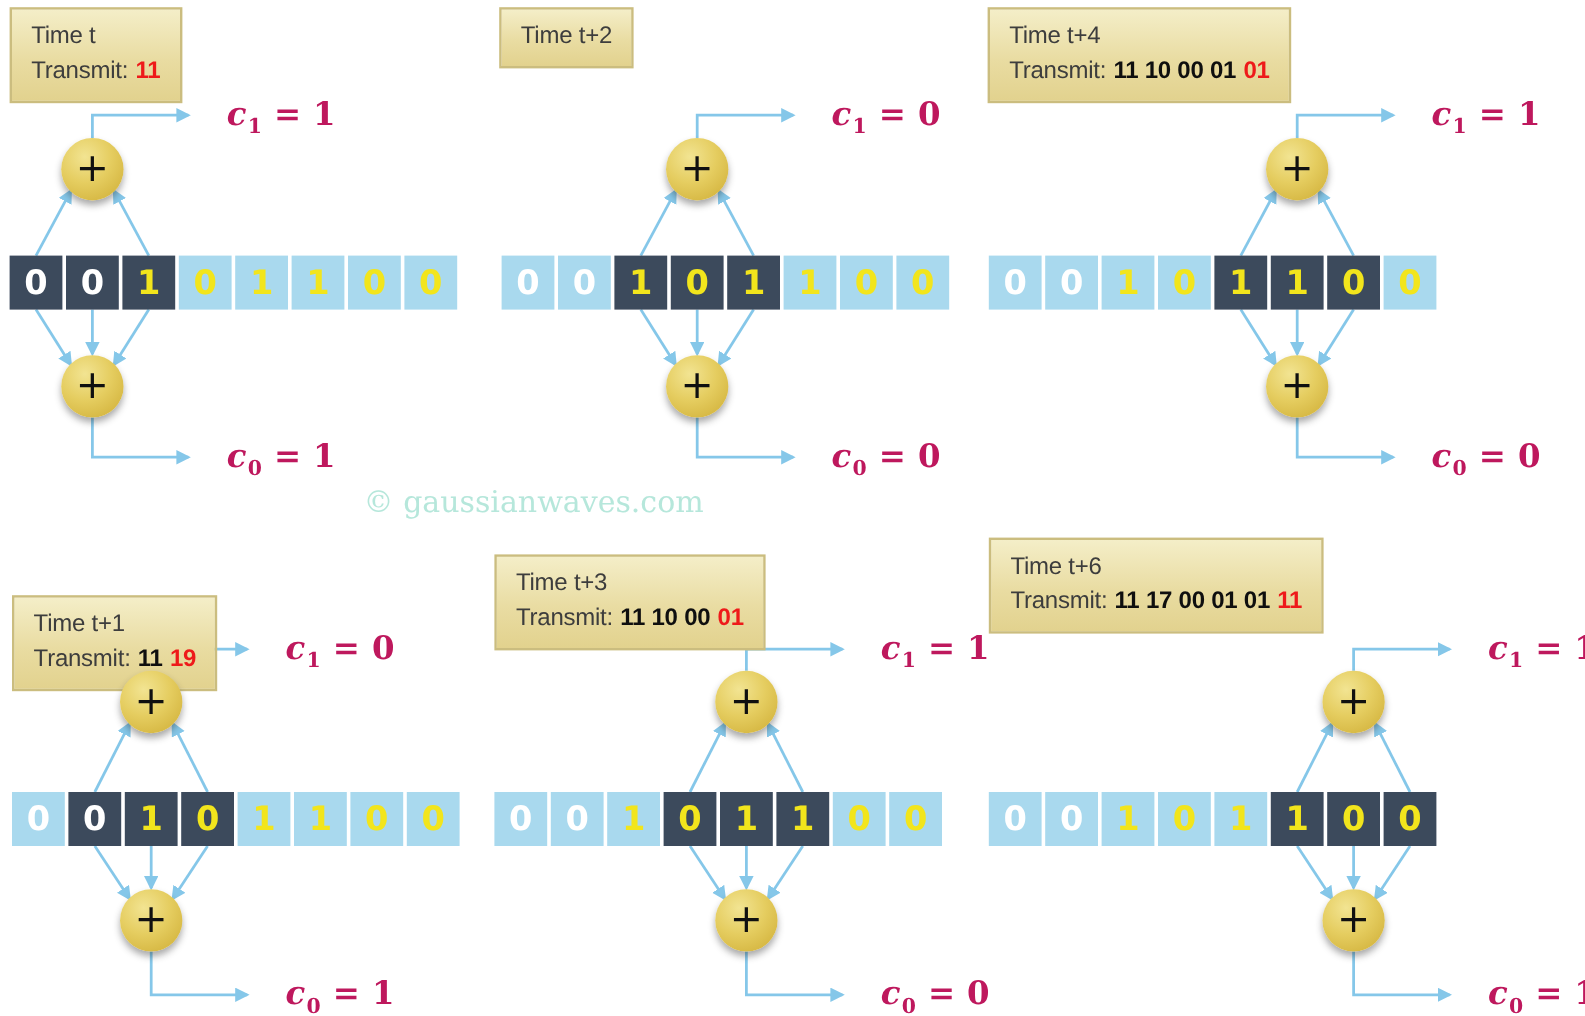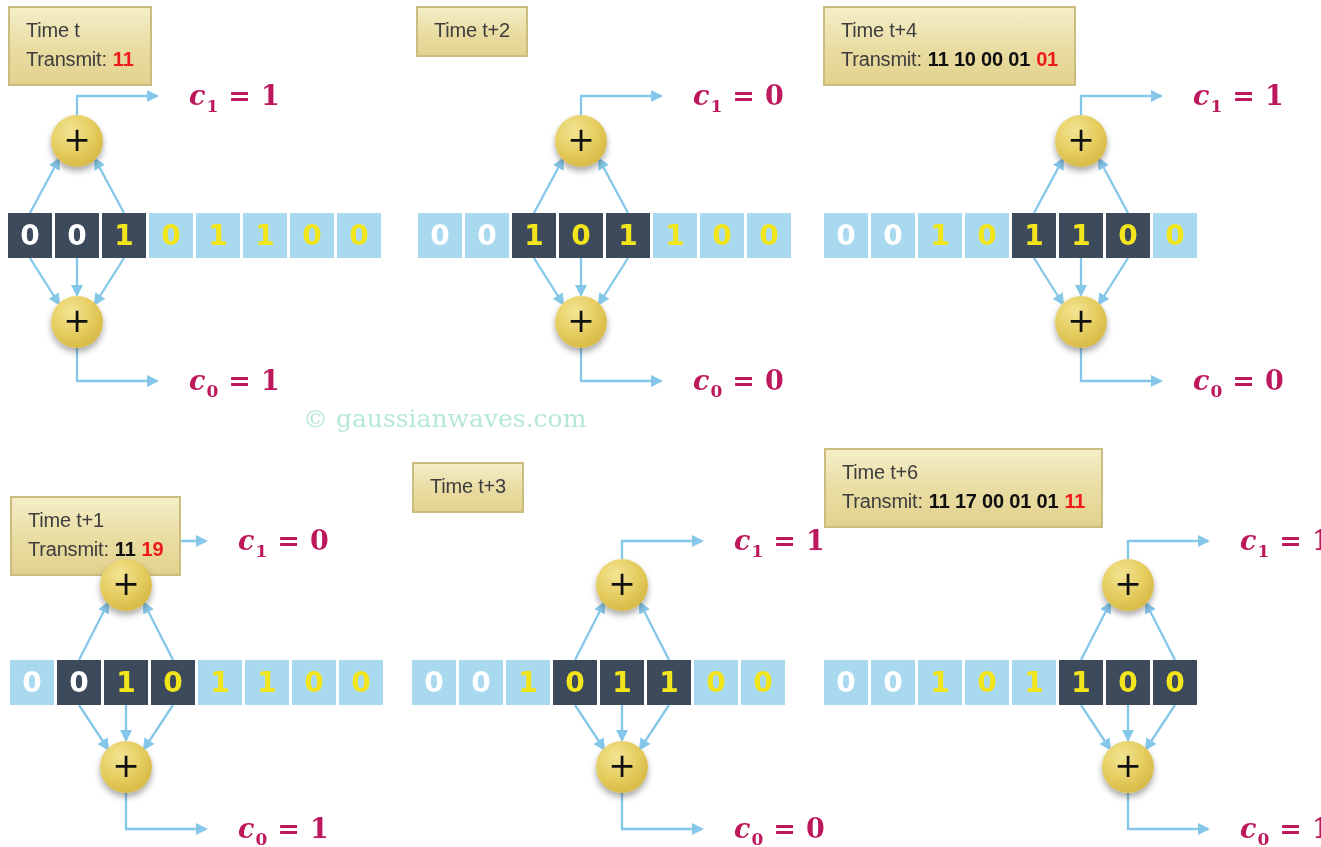--- a/index.html
+++ b/index.html
@@ -173,20 +173,21 @@
         <div class="cell dark y">0</div>
         <div class="cell dark y">1</div>
         <div class="cell light y">1</div>
         <div class="cell light y">0</div>
         <div class="cell light y">0</div>
       </div>
       <div class="out-label" style="left: 693px; top: 79px;"><span class="cvar">c</span><span class="csub">1</span><span class="ceq">=</span><span class="cval">0</span></div>
       <div class="out-label" style="left: 693px; top: 364px;"><span class="cvar">c</span><span class="csub">0</span><span class="ceq">=</span><span class="cval">0</span></div>
       <div class="panel-label" style="left: 412px; top: 448px; margin-top: 14px;">
         <div>Time t+3</div>
+        <div><span>Transmit:</span><span class="bits">11 10 00</span><span class="bits new">01</span></div>
       </div>
       <div class="adder" style="left: 596px; top: 559px;">
         <span class="plus">+</span>
       </div>
       <div class="adder" style="left: 596px; top: 741px;">
         <span class="plus">+</span>
       </div>
       <div class="register" style="left: 412px; top: 660px;">
         <div class="cell light w">0</div>
         <div class="cell light w">0</div>

